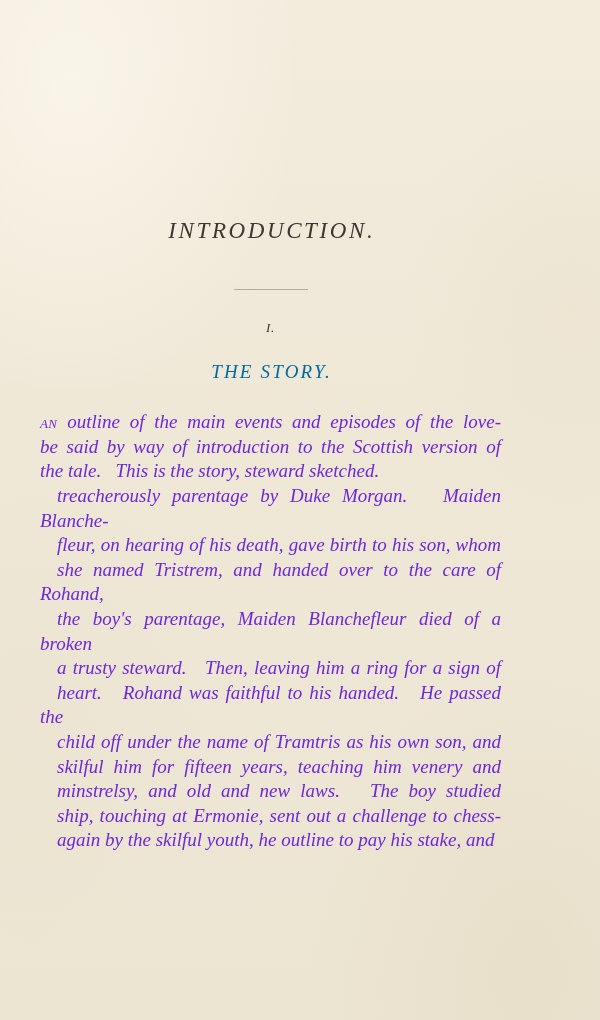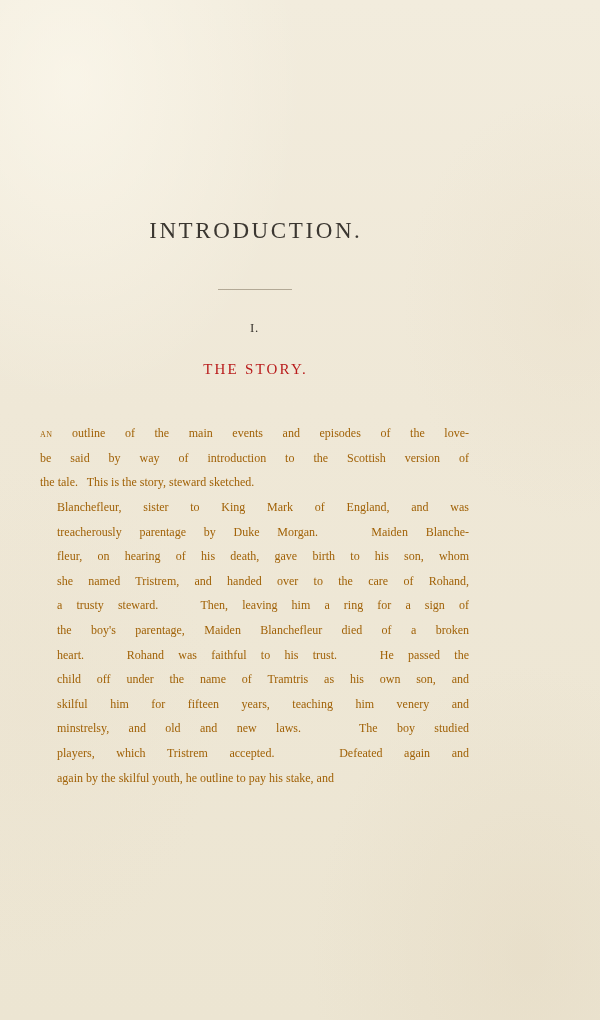--- a/index.html
+++ b/index.html
@@ -34,23 +34,24 @@
   .page {
     position: relative;
     z-index: 1;
     width: 600px;
     height: 1020px;
     box-sizing: border-box;
   }
 
   .content {
     position: absolute;
-    left: 24px;
+    left: 40px;
     top: 0;
     width: 461px;
+    font-style: italic;
   }
 
   .page-title {
     margin: 0;
     padding-top: 218px;
     text-align: center;
     font-size: 23px;
     font-weight: normal;
     letter-spacing: 2.6px;
     text-indent: 2.6px;
@@ -77,35 +78,35 @@
     text-align: center;
     font-size: 13px;
     letter-spacing: 0.6px;
     color: #3b3731;
   }
 
   .section-heading {
     margin: 0;
     padding-top: 25px;
     text-align: center;
-    font-size: 15px;
+    font-size: 19px;
     font-weight: normal;
     letter-spacing: 2.2px;
     text-indent: 2.2px;
-    color: #b91c1c;
+    color: #0369a1;
   }
 
   .body-text {
-    margin: 16px;
+    margin: 0;
     padding-top: 27px;
-    font-size: 12px;
+    font-size: 19px;
     line-height: 24.6px;
     text-align: justify;
     text-align-last: left;
-    color: #a16207;
+    color: #6d28d9;
     -webkit-hyphens: none;
     hyphens: none;
   }
 
   .body-text p {
     margin: 0;
     text-indent: 17px;
   }
 
   .body-text p.first {
@@ -154,29 +155,28 @@
 
     <div class="body-text">
 
       <p class="first">
         <span class="ln"><span class="smallcaps">An</span><span> outline of the main events and episodes of the love-</span></span>
         <span class="ln">be said by way of introduction to the Scottish version of</span>
         <span class="ln last">the tale.   This is the story, steward sketched.</span>
       </p>
 
       <p>
-        <span class="ln">Blanchefleur, sister to King Mark of England, and was</span>
         <span class="ln">treacherously parentage by Duke Morgan.   Maiden Blanche-</span>
         <span class="ln">fleur, on hearing of his death, gave birth to his son, whom</span>
         <span class="ln">she named Tristrem, and handed over to the care of Rohand,</span>
+        <span class="ln">the boy's parentage, Maiden Blanchefleur died of a broken</span>
         <span class="ln">a trusty steward.   Then, leaving him a ring for a sign of</span>
-        <span class="ln">the boy's parentage, Maiden Blanchefleur died of a broken</span>
-        <span class="ln">heart.   Rohand was faithful to his trust.   He passed the</span>
+        <span class="ln">heart.   Rohand was faithful to his handed.   He passed the</span>
         <span class="ln">child off under the name of Tramtris as his own son, and</span>
         <span class="ln">skilful him for fifteen years, teaching him venery and</span>
         <span class="ln">minstrelsy, and old and new laws.   The boy studied</span>
-        <span class="ln">players, which Tristrem accepted.   Defeated again and</span>
+        <span class="ln">ship, touching at Ermonie, sent out a challenge to chess-</span>
         <span class="ln last">again by the skilful youth, he outline to pay his stake, and</span>
       </p>
 
     </div>
   </div>
 </div>
 
 </body></html>

